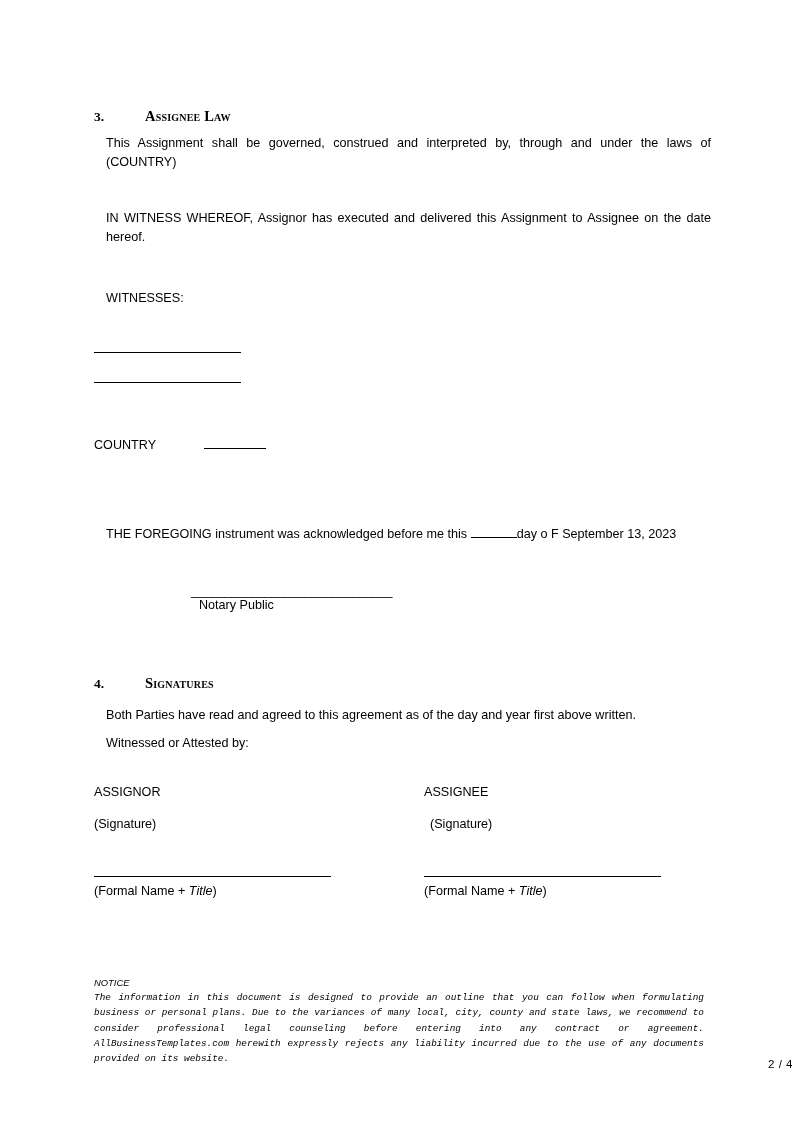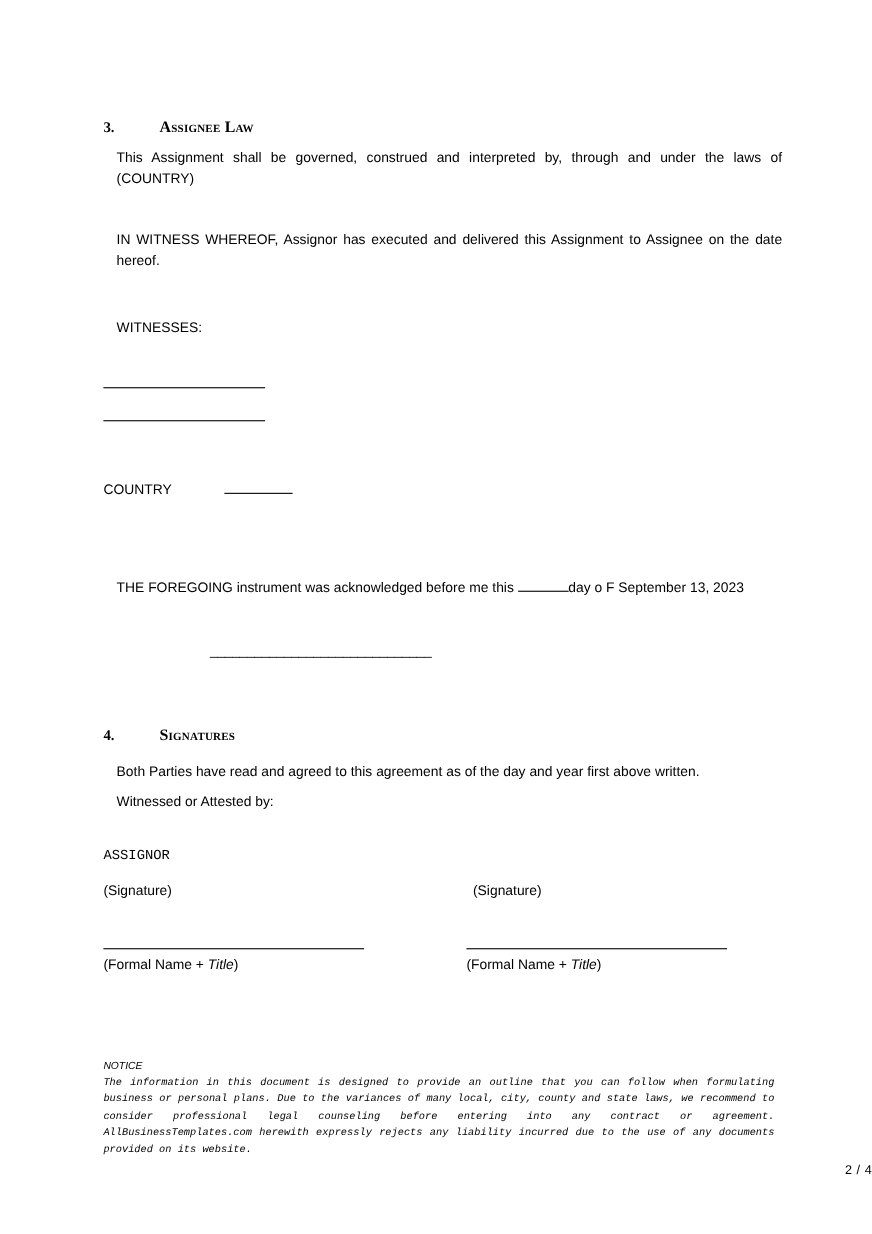--- a/index.html
+++ b/index.html
@@ -118,21 +118,21 @@
   }
   .sig-col {
     width: 330px;
     flex: 0 0 330px;
   }
   .sig-col.right {
     width: 275px;
     flex: 0 0 275px;
   }
   .sig-label {
-    font-family: Liberation Mono, monospace;
+    font-family: Liberation Sans, sans-serif;
     font-size: 12.6px;
   }
   .sig-sub {
     font-family: "Liberation Sans", sans-serif;
     font-size: 12.6px;
   }
   .sig-sub.indent { padding-left: 6px; }
   .sig-caption {
     font-family: "Liberation Sans", sans-serif;
     font-size: 12.6px;
@@ -199,38 +199,42 @@
       <span>COUNTRY</span>
       <span class="blank"></span>
     </div>
 
     <div style="height:73px"></div>
     <div class="para left"><span>THE FOREGOING instrument was acknowledged before me this </span><span class="inline-blank"></span><span>day o F September 13, 2023</span></div>
 
     <div style="height:40px"></div>
     <div class="notary-block">
       <div class="underscore-line">______________________________</div>
+      <div class="notary-label">Notary Public</div>
     </div>
 
     <div style="height:64px"></div>
     <div class="section-heading">
       <span class="num">4.</span>
       <span class="ttl">Signatures</span>
     </div>
 
     <div style="height:14px"></div>
     <div class="para left">Both Parties have read and agreed to this agreement as of the day and year first above written.</div>
     <div style="height:9px"></div>
     <div class="para left">Witnessed or Attested by:</div>
 
     <div style="height:32px"></div>
     <div class="sig-grid">
       <div class="sig-col">
         <div class="sig-label">ASSIGNOR</div>
       </div>
+      <div class="sig-col right">
+        <div class="sig-label">ASSIGNEE</div>
+      </div>
     </div>
 
     <div style="height:18px"></div>
     <div class="sig-grid">
       <div class="sig-col">
         <div class="sig-sub">(Signature)</div>
       </div>
       <div class="sig-col right">
         <div class="sig-sub indent">(Signature)</div>
       </div>

